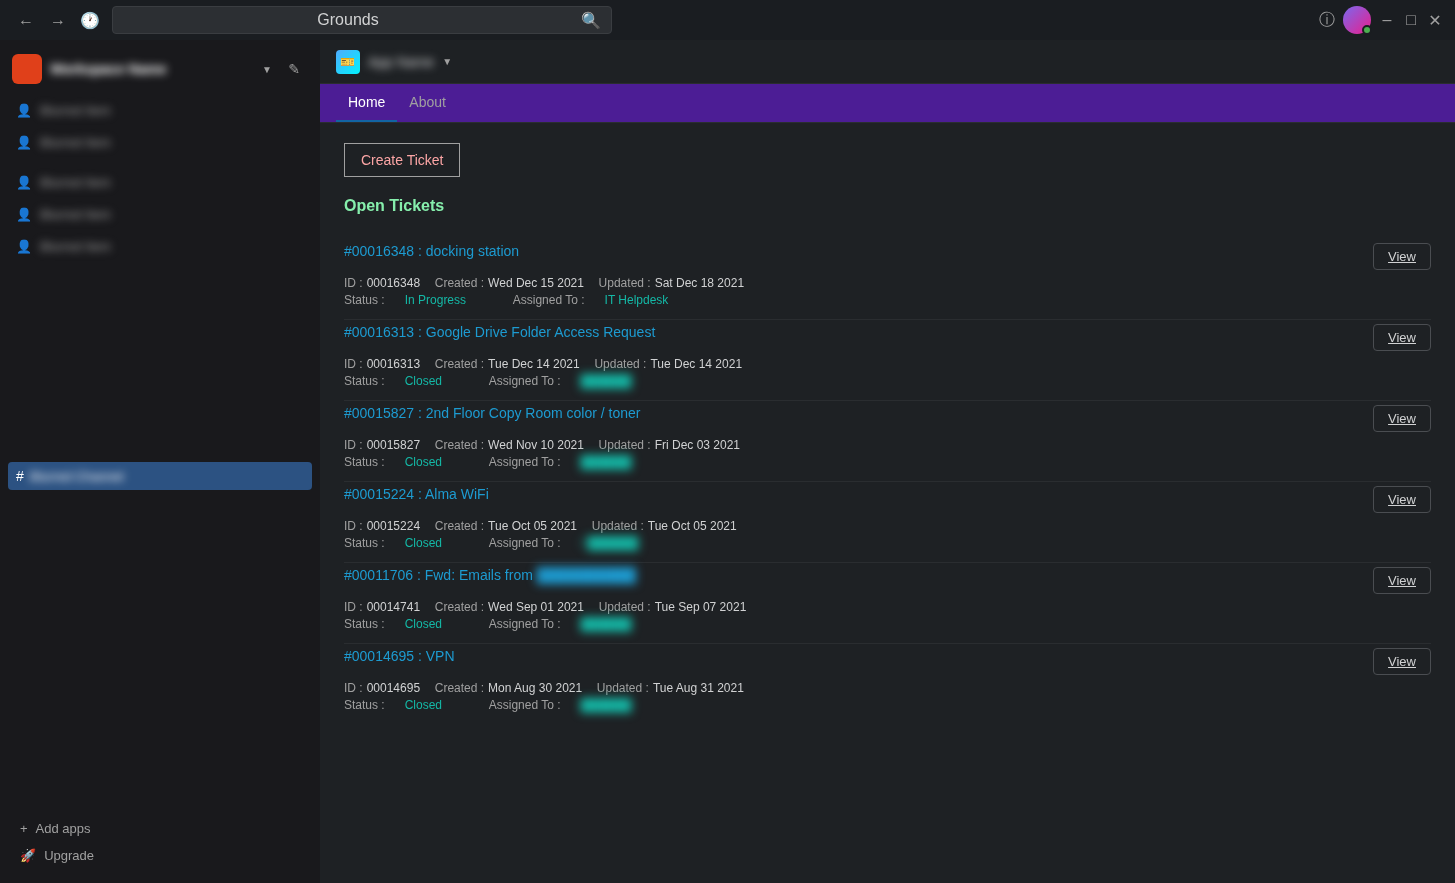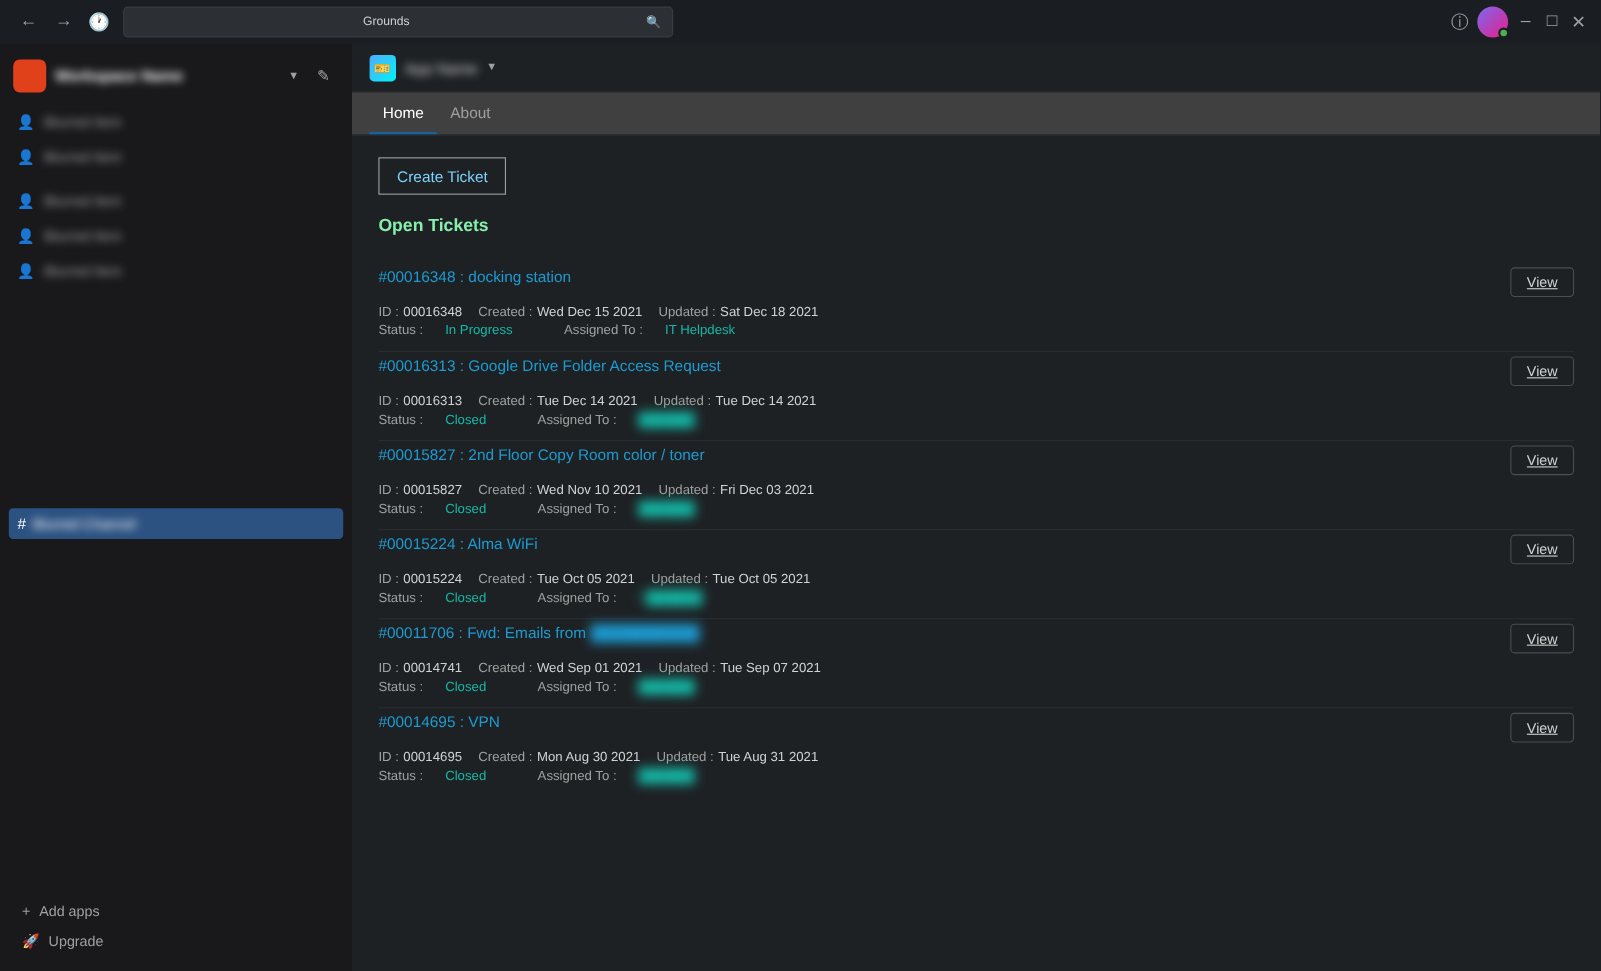--- a/index.html
+++ b/index.html
@@ -48,21 +48,21 @@
       max-width: 500px;
       height: 28px;
       background: #2c2f33;
       border: 1px solid #3a3d41;
       border-radius: 4px;
       display: flex;
       align-items: center;
       padding: 0 10px;
       gap: 8px;
       color: #a0a0a0;
-      font-size: 11px;
+      font-size: 16px;
     }
     .search-text {
       flex: 1;
       text-align: center;
       color: #d1d2d3;
     }
     .titlebar-right {
       display: flex;
       align-items: center;
       gap: 8px;
@@ -272,21 +272,21 @@
     .app-caret {
       color: #a0a0a0;
       font-size: 10px;
     }
 
     
     .tab-bar {
       display: flex;
       border-bottom: 1px solid #2a2d30;
       padding: 0 16px;
-      background: #404040;
+      background: #4c1d95;
       flex-shrink: 0;
     }
     .tab {
       padding: 10px 12px;
       color: #a0a0a0;
       cursor: pointer;
       font-size: 14px;
       border-bottom: 2px solid transparent;
     }
     .tab.active {
@@ -300,21 +300,21 @@
       overflow-y: auto;
       padding: 20px 24px;
     }
     .content-area::-webkit-scrollbar { width: 6px; }
     .content-area::-webkit-scrollbar-track { background: #1e2124; }
     .content-area::-webkit-scrollbar-thumb { background: #3a3d41; border-radius: 3px; }
 
     .create-ticket-btn {
       background: transparent;
       border: 1px solid #a0a0a0;
-      color: #7dd3fc;
+      color: #fca5a5;
       padding: 8px 16px;
       border-radius: 0;
       cursor: pointer;
       font-size: 14px;
       font-weight: 500;
       margin-bottom: 20px;
       text-align: right;
     }
 
     .section-title {

